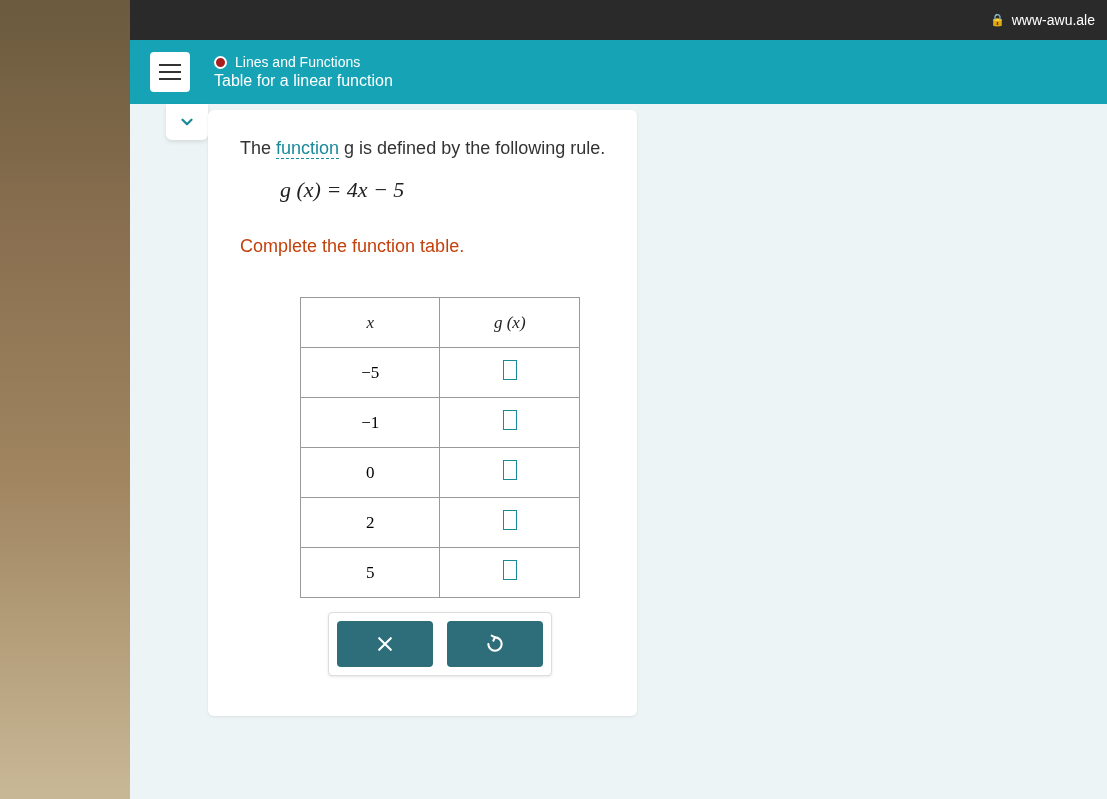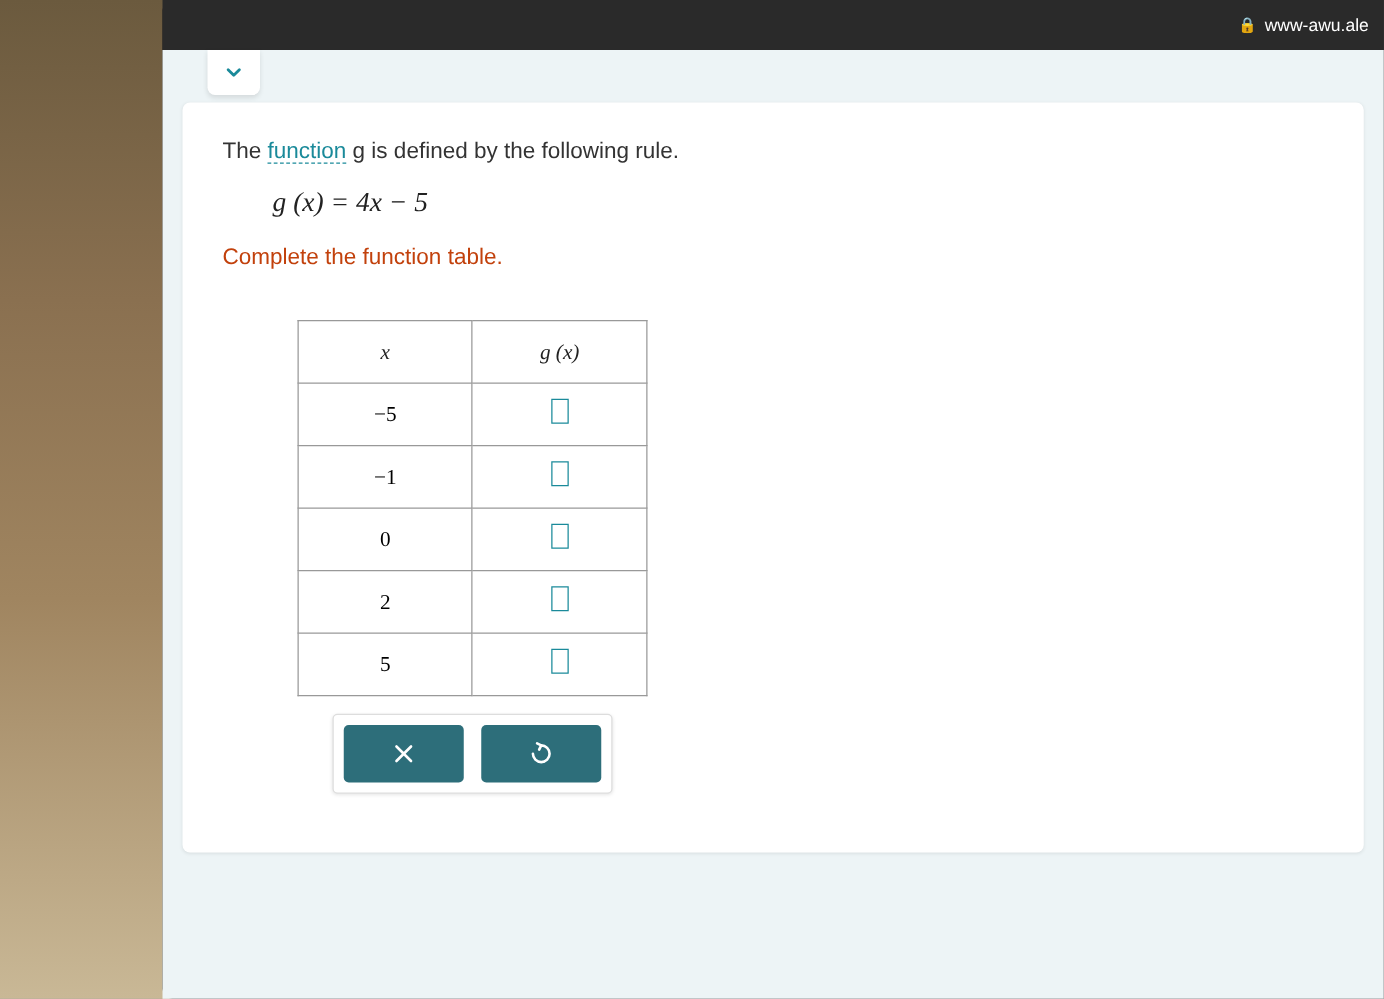--- a/index.html
+++ b/index.html
@@ -110,21 +110,21 @@
       background: #a91e1e;
       border: 2px solid #fff;
     }
     .title-text {
       font-size: 16px;
       font-weight: 500;
     }
     .panel-wrap {
       padding: 0 16px;
       display: flex;
-      flex-direction: column;
+      flex-direction: row;
     }
     .chevron-tab {
       width: 42px;
       height: 36px;
       background: #fff;
       border-radius: 0 0 6px 6px;
       display: flex;
       align-items: center;
       justify-content: center;
       margin-left: 20px;
@@ -152,21 +152,21 @@
       color: #1a8a9a;
       border-bottom: 1px dashed #1a8a9a;
       cursor: pointer;
     }
     .formula {
       font-family: "Times New Roman", serif;
       font-style: italic;
       font-size: 22px;
       color: #222;
       margin-left: 40px;
-      margin-bottom: 20px;
+      margin-bottom: 33px;
     }
     .instruction {
       font-size: 18px;
       color: #c2410c;
       margin-bottom: 40px;
     }
     .table-wrap {
       display: flex;
       flex-direction: column;
       align-items: center;
@@ -229,20 +229,34 @@
 
 <div class="screen-frame">
 
   <div class="address-bar">
     <span class="lock-icon">🔒</span>
     <span>www-awu.ale</span>
   </div>
 
   <div class="content-area">
 
+    <div class="header-bar">
+      <div class="hamburger">
+        <span></span>
+          <span></span>
+          <span></span>
+      </div>
+      <div class="header-text">
+        <div class="topic-line">
+          <span class="red-dot"></span>
+          <span>Lines and Functions</span>
+        </div>
+        <div class="title-text">Table for a linear function</div>
+      </div>
+    </div>
 
     <div class="panel-wrap">
 
       <div class="chevron-tab">
         <svg viewBox="0 0 24 24">
           <path d="M6 9l6 6 6-6" fill="none" stroke="#1a8a9a" stroke-width="3" stroke-linecap="round" stroke-linejoin="round"></path>
         </svg>
       </div>
 
       <div class="question-panel">

